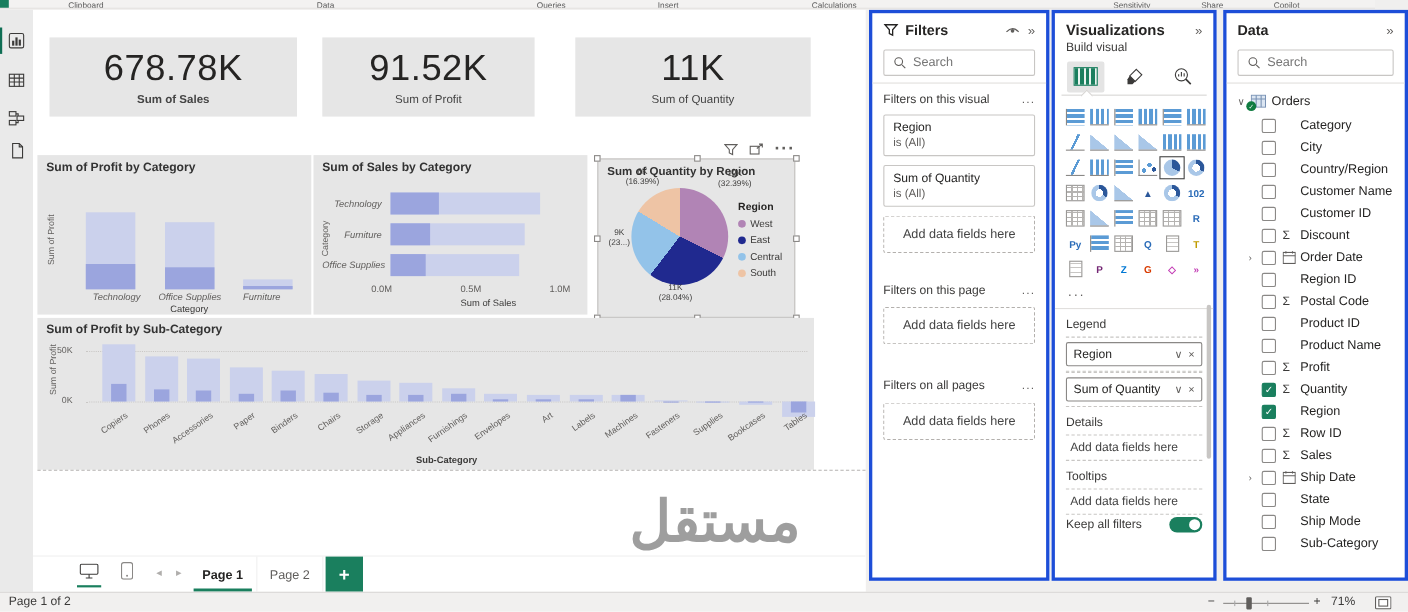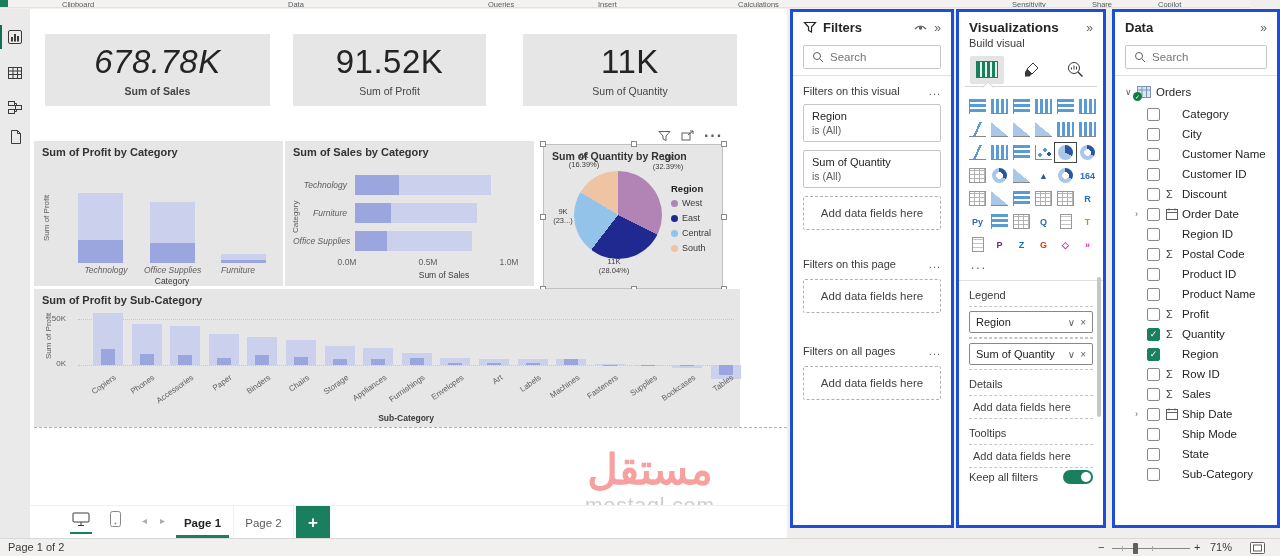--- a/index.html
+++ b/index.html
@@ -15,21 +15,21 @@
   
   #rail{position:absolute;left:0;top:9px;width:30px;height:529px;background:#eaeaea}
   .rail-btn{position:absolute;left:0;width:30px;height:28px;display:flex;align-items:center;justify-content:center}
   .rail-btn.active::before{content:"";position:absolute;left:0;top:2px;bottom:2px;width:2px;background:#0f6e54}
 
   
   #canvas{position:absolute;left:30px;top:9px;width:757px;height:529px;background:#fff;overflow:hidden}
   .kpi{position:absolute;background:#e6e6e6;display:flex;flex-direction:column;align-items:center;justify-content:center;gap:4px}
   .kpi .val{font-size:33px;color:#252423;letter-spacing:.5px}
   .kpi .lbl{font-size:10.5px;color:#454545}
-  .kpi.italic .val{font-style:italic}
+  .kpi.italic .val{}
   .kpi.boldlbl .lbl{font-weight:bold}
 
   .chart{position:absolute;background:#e6e6e6}
   .ctitle{position:absolute;left:8px;top:5px;font-size:11px;font-weight:600;color:#333}
   .ytitle{position:absolute;font-size:8px;color:#605e5c;transform:rotate(-90deg);transform-origin:left top;white-space:nowrap}
   .xtitle{position:absolute;font-size:8.5px;color:#605e5c;text-align:center}
   .barL{background:#cbd1ec;position:relative}
   .barD{background:#9ba5de;position:absolute;left:0;right:0;bottom:0}
 
   
@@ -66,21 +66,21 @@
   .gridline{position:absolute;border-top:1px dotted #c9c7c5}
   .c4bar{position:absolute}
   .c4anchor{position:absolute;width:0;height:0}
   .c4anchor span{position:absolute;right:0;top:0;white-space:nowrap;font-size:8px;color:#605e5c;transform:rotate(-35deg);transform-origin:100% 0}
   .ylab{position:absolute;font-size:8px;color:#605e5c;text-align:right;width:22px}
 
   .page-edge{position:absolute;border-top:1px dashed #b5b3b1}
 
   
   #wm{position:absolute;left:515px;top:438px;width:210px;text-align:center;pointer-events:none;opacity:.5}
-  #wm .ar{font-size:42px;font-weight:bold;color:#ef4444;line-height:1.1}
+  #wm .ar{font-size:52px;font-weight:bold;color:#404040;line-height:1.1}
   #wm .lat{font-size:21px;color:#9a9a9a;letter-spacing:1px}
 
   
   #tabstrip{position:absolute;left:0;top:496px;width:757px;height:33px;background:#fff;border-top:1px solid #f0f0f0}
   .viewbtn{position:absolute;top:6px}
   .greenline{position:absolute;height:2px;background:#1a7f5e}
   .navarrow{position:absolute;top:9px;font-size:10px;color:#b0aeac}
   .ptab{position:absolute;top:0;height:33px;display:flex;align-items:center;justify-content:center;font-size:11.5px;color:#605e5c;border-right:1px solid #f0f0f0}
   .ptab.active{color:#252423;font-weight:600}
   .ptab.active::after{content:"";position:absolute;left:4px;right:4px;bottom:1px;height:3px;background:#1a7f5e}
@@ -627,21 +627,21 @@
       <div class="icw">
         <div class="ic ic-ar"></div>
       </div>
       <div class="icw">
         <div class="ic ic-tx" style="color: rgb(43, 87, 154);">▲</div>
       </div>
       <div class="icw">
         <div class="ic ic-do"></div>
       </div>
       <div class="icw">
-        <div class="ic ic-tx">164</div>
+        <div class="ic ic-tx">102</div>
       </div>
       <div class="icw">
         <div class="ic ic-gr"></div>
       </div>
       <div class="icw">
         <div class="ic ic-ar"></div>
       </div>
       <div class="icw">
         <div class="ic ic-bh"></div>
       </div>
@@ -759,20 +759,26 @@
       <div class="drow">
         <div class="exp" style="margin-left: 10px;"></div>
         <div class="cb"></div>
         <div class="sigslot"></div>
         <div>City</div>
       </div>
       <div class="drow">
         <div class="exp" style="margin-left: 10px;"></div>
         <div class="cb"></div>
         <div class="sigslot"></div>
+        <div>Country/Region</div>
+      </div>
+      <div class="drow">
+        <div class="exp" style="margin-left: 10px;"></div>
+        <div class="cb"></div>
+        <div class="sigslot"></div>
         <div>Customer Name</div>
       </div>
       <div class="drow">
         <div class="exp" style="margin-left: 10px;"></div>
         <div class="cb"></div>
         <div class="sigslot"></div>
         <div>Customer ID</div>
       </div>
       <div class="drow">
         <div class="exp" style="margin-left: 10px;"></div>
@@ -853,27 +859,27 @@
             <rect x="0.5" y="1.5" width="11" height="10" fill="none" stroke="#605e5c"></rect>
             <path d="M0.5 4.5h11M3 0.5v2M9 0.5v2" stroke="#605e5c"></path>
           </svg>
         </div>
         <div>Ship Date</div>
       </div>
       <div class="drow">
         <div class="exp" style="margin-left: 10px;"></div>
         <div class="cb"></div>
         <div class="sigslot"></div>
+        <div>State</div>
+      </div>
+      <div class="drow">
+        <div class="exp" style="margin-left: 10px;"></div>
+        <div class="cb"></div>
+        <div class="sigslot"></div>
         <div>Ship Mode</div>
-      </div>
-      <div class="drow">
-        <div class="exp" style="margin-left: 10px;"></div>
-        <div class="cb"></div>
-        <div class="sigslot"></div>
-        <div>State</div>
       </div>
       <div class="drow">
         <div class="exp" style="margin-left: 10px;"></div>
         <div class="cb"></div>
         <div class="sigslot"></div>
         <div>Sub-Category</div>
       </div>
     </div>
 </div>
 

